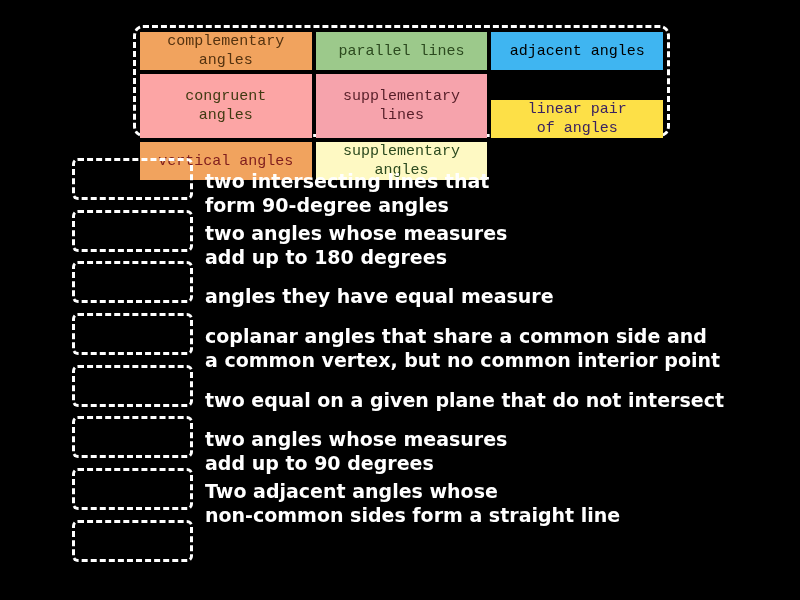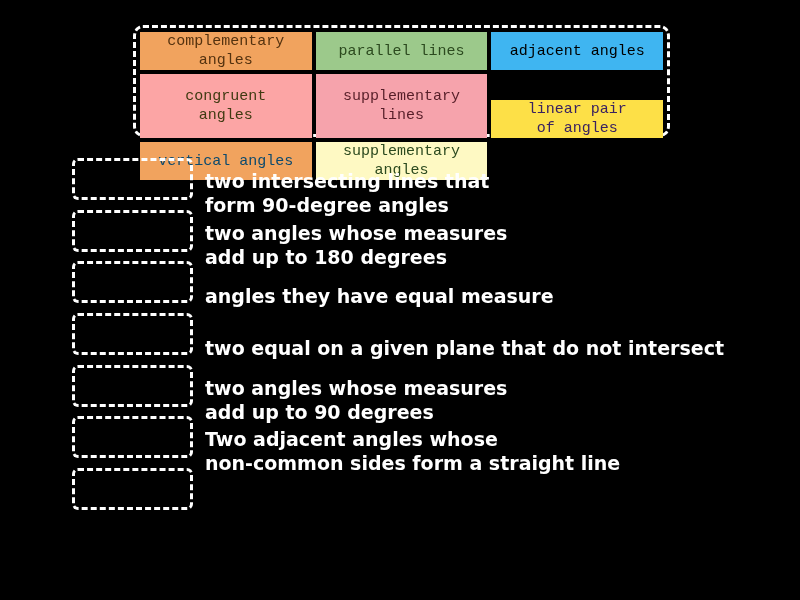--- a/index.html
+++ b/index.html
@@ -86,39 +86,44 @@
     <div class="tile" style="background-color: rgb(241, 163, 94); color: rgb(84, 50, 15);">complementary
 angles</div>
     <div class="tile" style="background-color: rgb(156, 201, 139); color: rgb(44, 74, 31);">parallel lines</div>
     <div class="tile" style="background-color: rgb(63, 181, 241); color: #000000;">adjacent angles</div>
     <div class="tile" style="background-color: #fca5a5; color: rgb(64, 58, 18);">congruent
 angles</div>
     <div class="tile" style="background-color: rgb(246, 163, 172); color: rgb(87, 31, 41);">supplementary
 lines</div>
     <div class="tile" style="background-color: #fde047; color: rgb(58, 34, 96); margin-top: 26px;">linear pair
 of angles</div>
-    <div class="tile" style="background-color: rgb(241, 163, 94); color: #0c4a6e;">vertical angles</div>
+    <div class="tile" style="background-color: rgb(241, 163, 94); color: #7f1d1d;">vertical angles</div>
     <div class="tile" style="background-color: #fef9c3; color: rgb(44, 74, 31);">supplementary
 angles</div>
   </div>
 
   <div class="rows">
     <div class="match-row">
       <div class="drop-box"></div>
       <div class="definition">two intersecting lines that
 form 90-degree angles</div>
     </div>
     <div class="match-row">
       <div class="drop-box"></div>
       <div class="definition">two angles whose measures
 add up to 180 degrees</div>
     </div>
     <div class="match-row">
       <div class="drop-box"></div>
       <div class="definition">angles they have equal measure</div>
+    </div>
+    <div class="match-row">
+      <div class="drop-box"></div>
+      <div class="definition">coplanar angles that share a common side and
+a common vertex, but no common interior point</div>
     </div>
     <div class="match-row">
       <div class="drop-box"></div>
       <div class="definition">two equal on a given plane that do not intersect</div>
     </div>
     <div class="match-row">
       <div class="drop-box"></div>
       <div class="definition">two angles whose measures
 add up to 90 degrees</div>
     </div>

